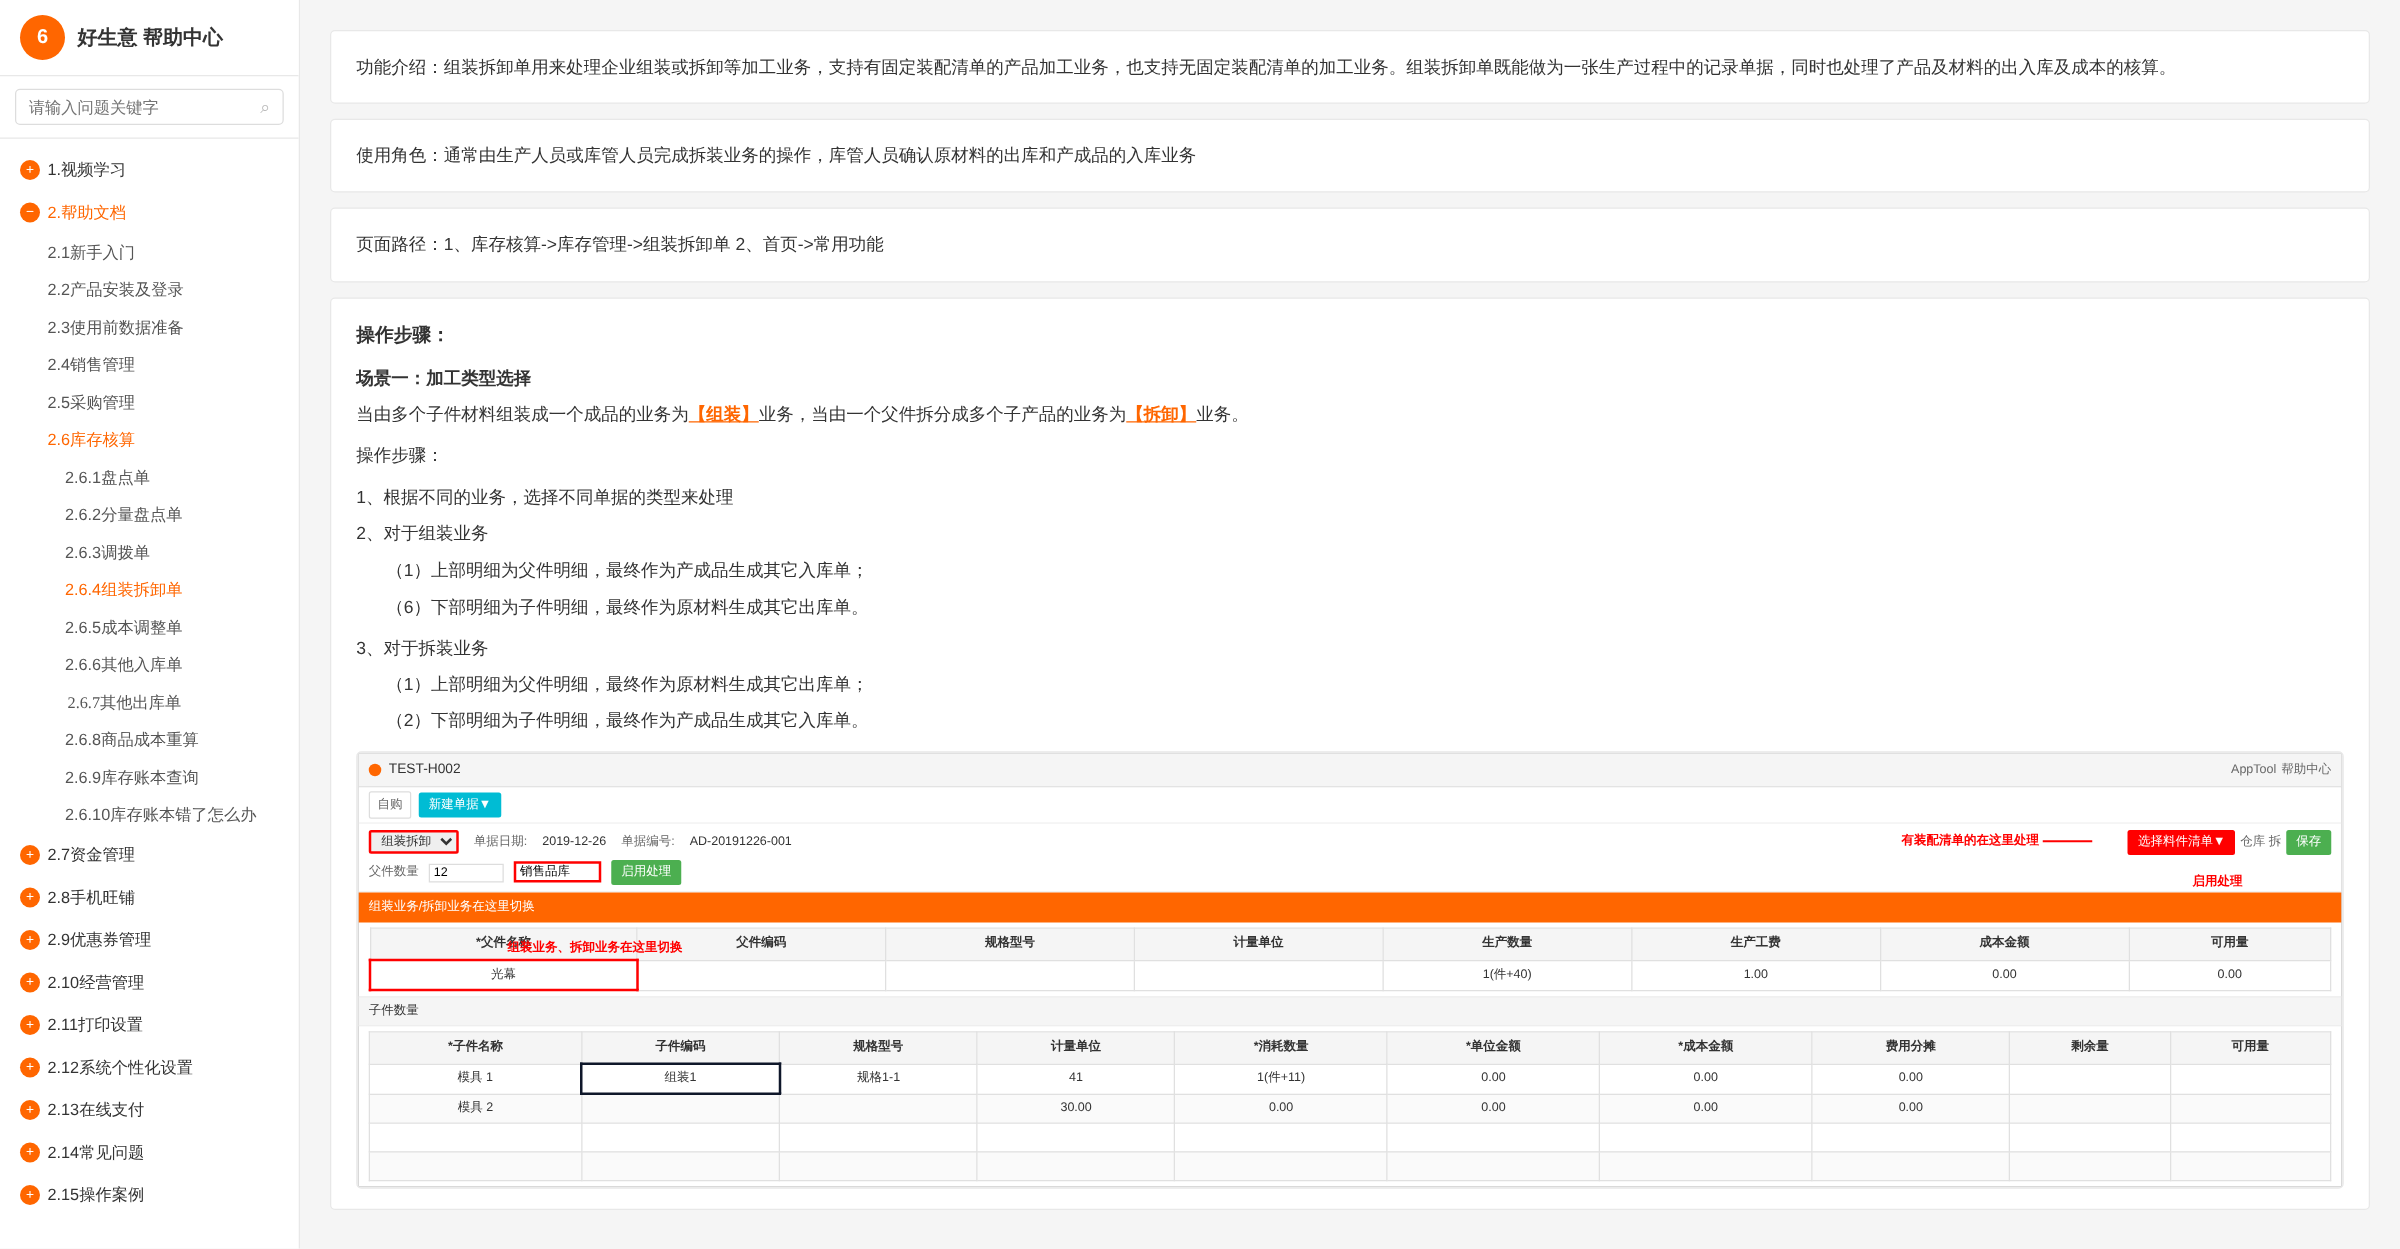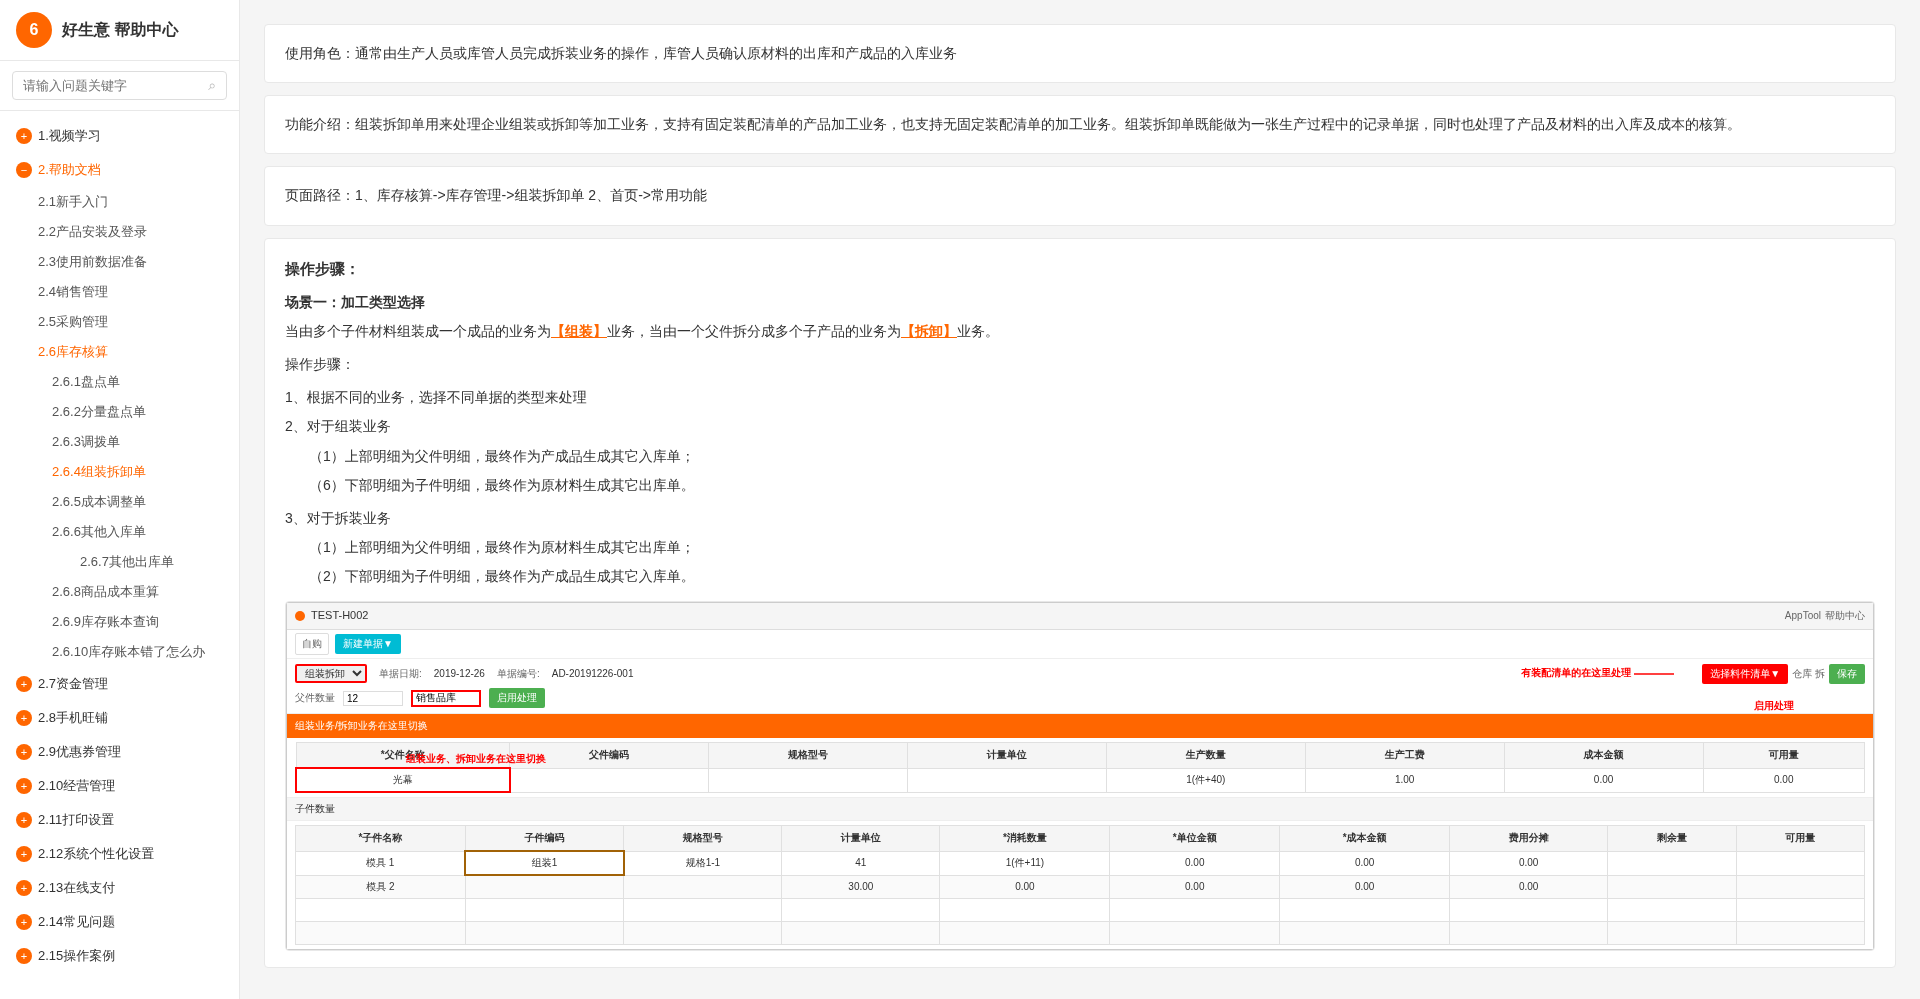--- a/index.html
+++ b/index.html
@@ -82,21 +82,21 @@
     <div class="nav-sub-item">2.3使用前数据准备</div>
     <div class="nav-sub-item">2.4销售管理</div>
     <div class="nav-sub-item">2.5采购管理</div>
     <div class="nav-sub-item" style="color:#f60;">2.6库存核算</div>
     <div class="nav-sub-item" style="padding-left:52px;">2.6.1盘点单</div>
     <div class="nav-sub-item" style="padding-left:52px;">2.6.2分量盘点单</div>
     <div class="nav-sub-item" style="padding-left:52px;">2.6.3调拨单</div>
     <div class="nav-sub-item active" style="padding-left:52px;color:#f60;">2.6.4组装拆卸单</div>
     <div class="nav-sub-item" style="padding-left:52px;">2.6.5成本调整单</div>
     <div class="nav-sub-item" style="padding-left:52px;">2.6.6其他入库单</div>
-    <div class="nav-sub-item" style="padding-left:80px;">2.6.7其他出库单</div>
+    <div class="nav-sub-item" style="padding-left:54px;font-family:Liberation Serif, serif;">2.6.7其他出库单</div>
     <div class="nav-sub-item" style="padding-left:52px;">2.6.8商品成本重算</div>
     <div class="nav-sub-item" style="padding-left:52px;">2.6.9库存账本查询</div>
     <div class="nav-sub-item" style="padding-left:52px;">2.6.10库存账本错了怎么办</div>
 
     <div class="nav-section-item">
       <span class="plus-icon">+</span>
       <span>2.7资金管理</span>
     </div>
     <div class="nav-section-item">
       <span class="plus-icon">+</span>
@@ -130,25 +130,25 @@
       <span class="plus-icon">+</span>
       <span>2.15操作案例</span>
     </div>
   </div>
 </div>
 
 <div id="main">
   <div id="content-area">
 
     <div class="content-card">
+      <p>功能介绍：组装拆卸单用来处理企业组装或拆卸等加工业务，支持有固定装配清单的产品加工业务，也支持无固定装配清单的加工业务。组装拆卸单既能做为一张生产过程中的记录单据，同时也处理了产品及材料的出入库及成本的核算。</p>
+    </div>
+
+    <div class="content-card">
       <p>使用角色：通常由生产人员或库管人员完成拆装业务的操作，库管人员确认原材料的出库和产成品的入库业务</p>
-    </div>
-
-    <div class="content-card">
-      <p>功能介绍：组装拆卸单用来处理企业组装或拆卸等加工业务，支持有固定装配清单的产品加工业务，也支持无固定装配清单的加工业务。组装拆卸单既能做为一张生产过程中的记录单据，同时也处理了产品及材料的出入库及成本的核算。</p>
     </div>
 
     <div class="content-card">
       <p>页面路径：1、库存核算-&gt;库存管理-&gt;组装拆卸单 2、首页-&gt;常用功能</p>
     </div>
 
     <div class="content-card">
       <p class="section-title mb8">操作步骤：</p>
       <p class="mb4" style="font-weight:bold;">场景一：加工类型选择</p>
       <p class="mb8">
@@ -260,21 +260,21 @@
                       <th>*单位金额</th>
                       <th>*成本金额</th>
                       <th>费用分摊</th>
                       <th>剩余量</th>
                       <th>可用量</th>
                   </tr>
                 </thead>
                 <tbody>
                   <tr>
                     <td>模具 1</td>
-                    <td style="border:2px solid #a16207;">组装1</td>
+                    <td style="border:2px solid #0f172a;">组装1</td>
                     <td>规格1-1</td>
                       <td>41</td>
                       <td>1(件+11)</td>
                       <td>0.00</td>
                       <td>0.00</td>
                       <td>0.00</td>
                       <td></td>
                       <td></td>
                   </tr>
                   <tr>

